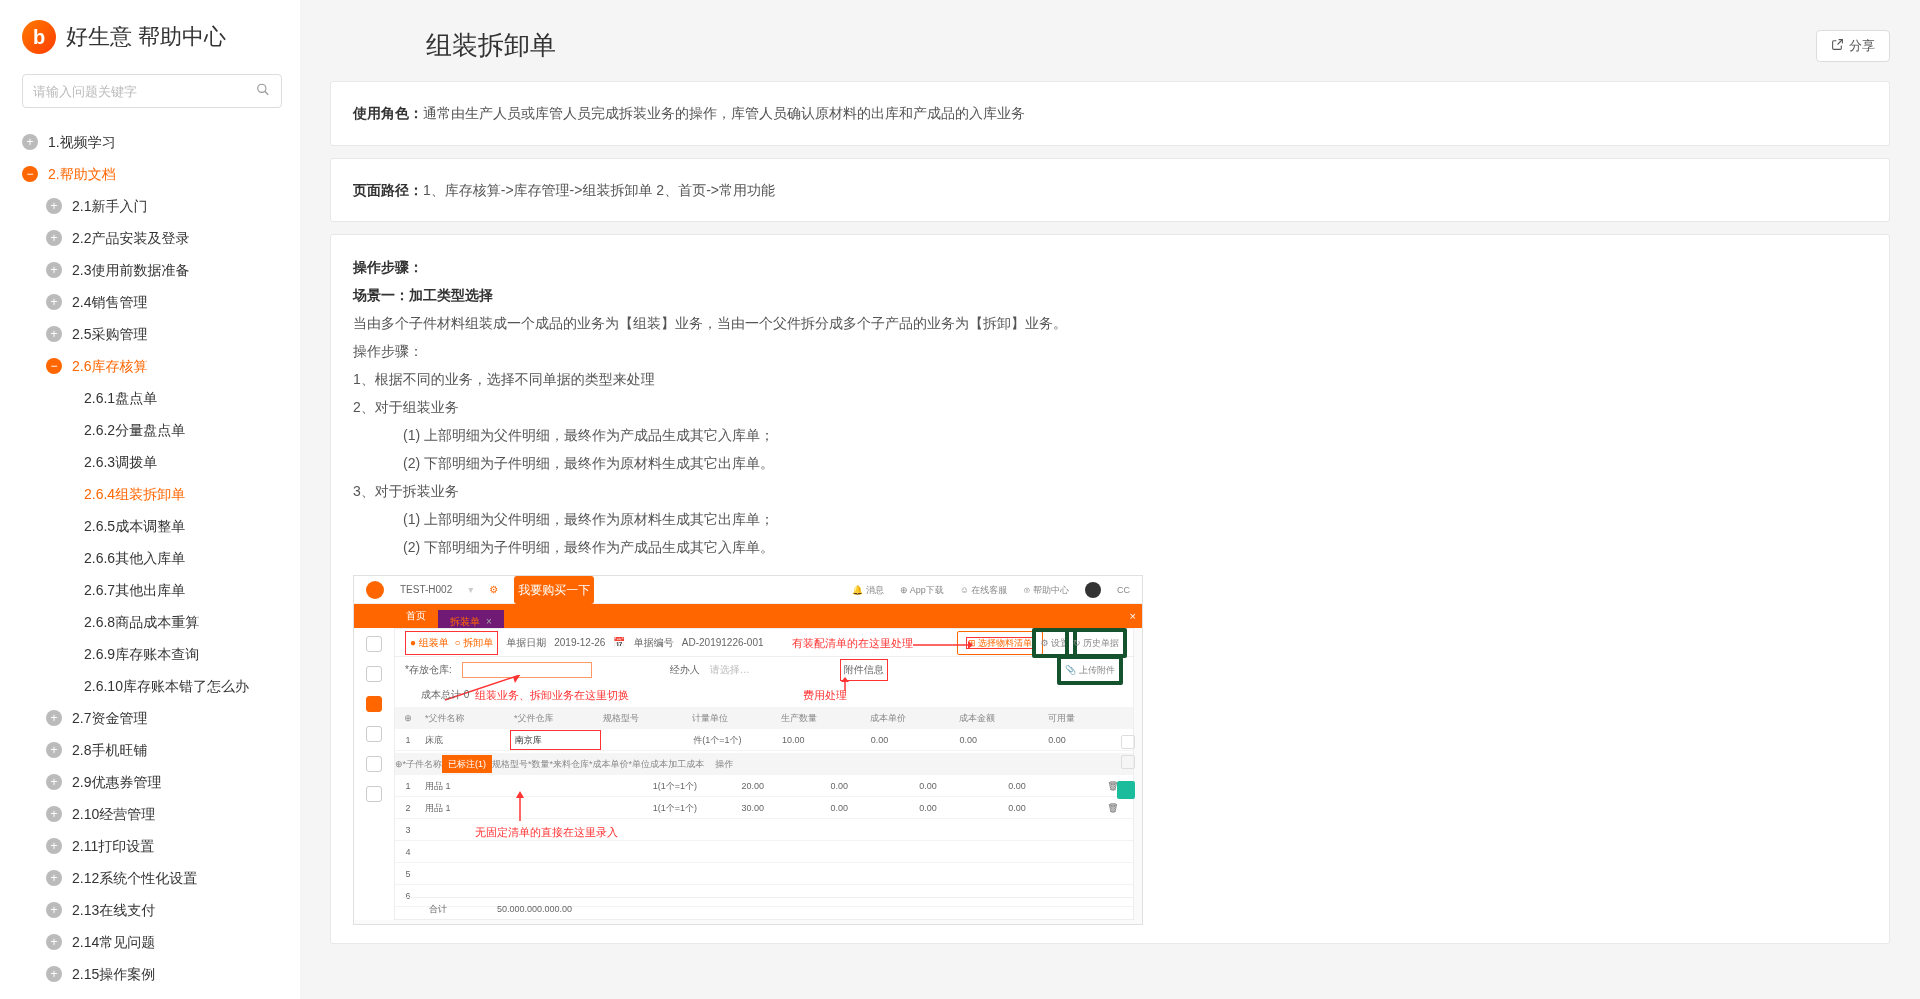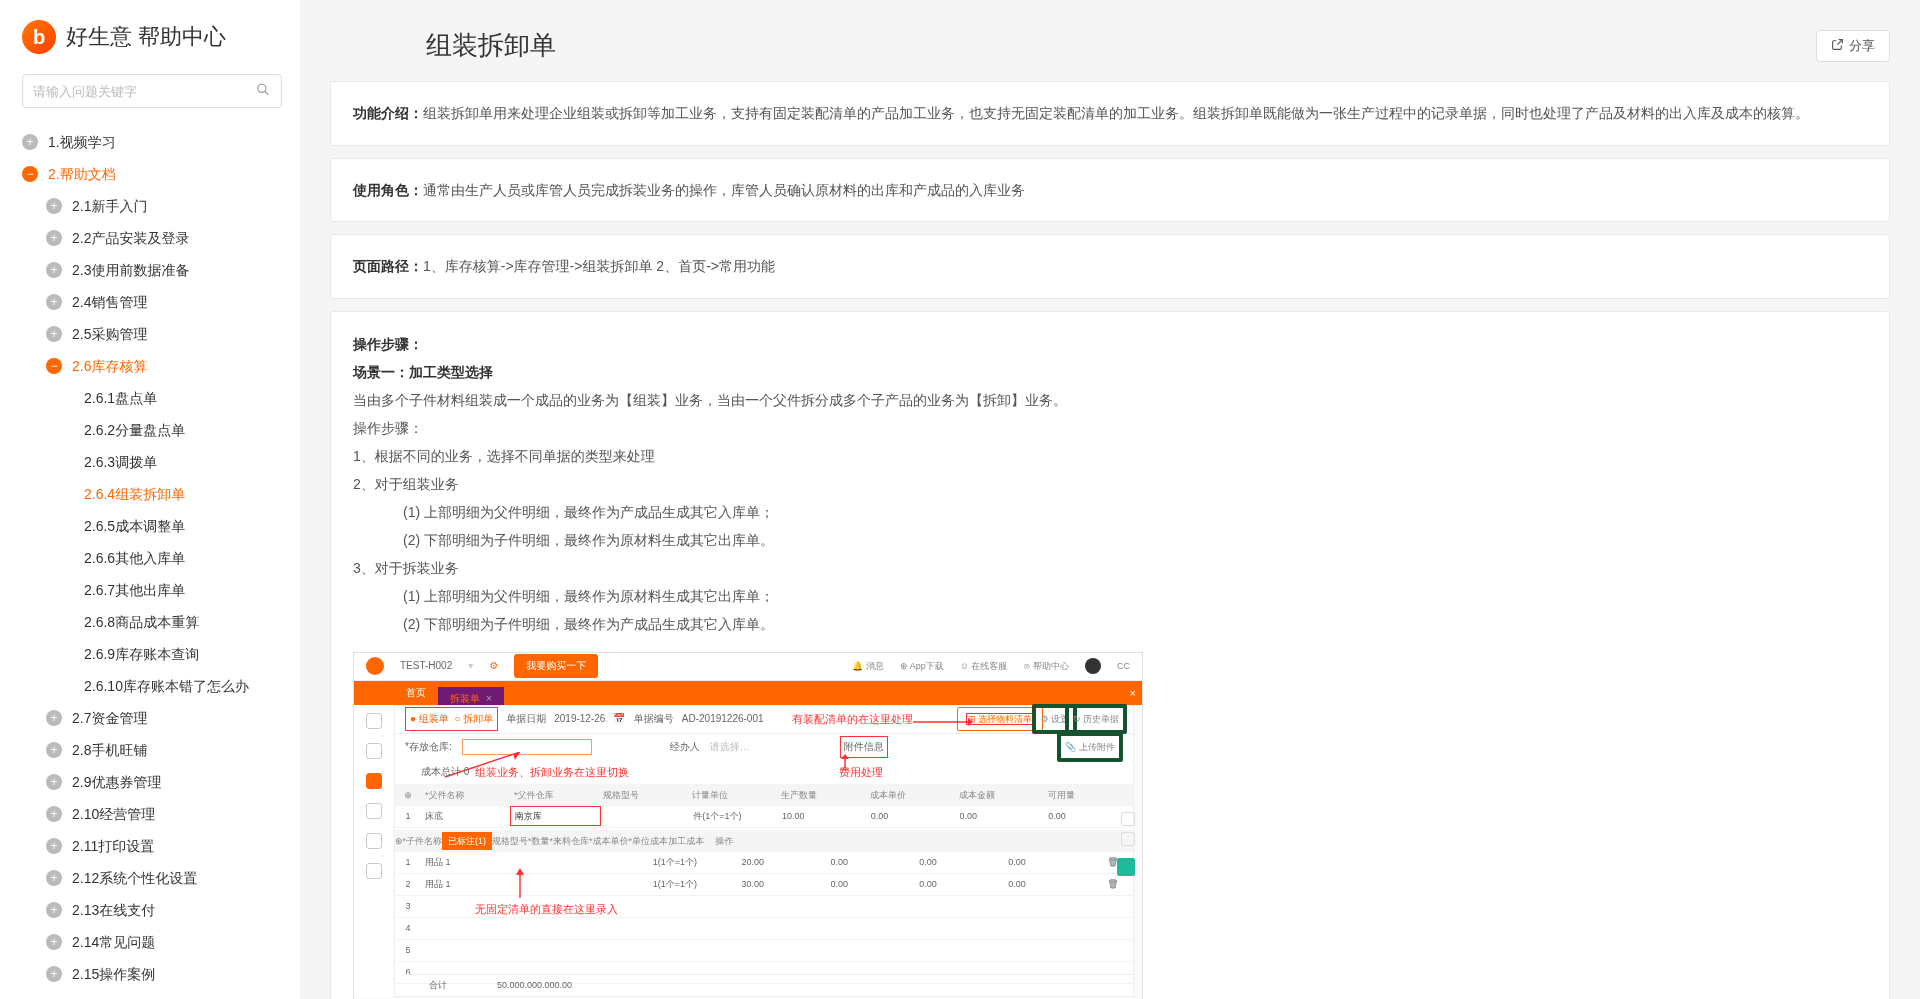--- a/index.html
+++ b/index.html
@@ -29,21 +29,21 @@
 .card{background:#fff;border:1px solid #e8e8e8;border-radius:3px;padding:18px 22px;margin-bottom:12px;line-height:1.9;color:#555}
 .card strong{color:#333;font-weight:600}
 .content-card{background:#fff;border:1px solid #e8e8e8;border-radius:3px;padding:18px 22px;line-height:2;color:#555}
 .content-card strong{color:#333;font-weight:600}
 .content-card .sub{padding-left:50px}
 .screenshot{margin-top:14px;border:1px solid #e0e0e0;width:790px;height:350px;position:relative;background:#fafafa;font-size:10px;color:#666}
 .ss-top{height:28px;background:#fff;border-bottom:1px solid #eee;display:flex;align-items:center;padding:0 12px;gap:16px}
 .ss-top .ss-logo{width:18px;height:18px;border-radius:50%;background:#ff6600}
 .ss-top .ss-acct{color:#666;font-size:10px}
 .ss-top .spacer{flex:1}
-.ss-top .pill{background:#ff6600;color:#fff;padding:2px 12px;border-radius:3px;font-size:10px}
+.ss-top .pill{background:#ff6600;color:#fff;padding:2px 4px;border-radius:3px;font-size:12px}
 .ss-top .lnk{font-size:9px;color:#888}
 .ss-top .avatar{width:16px;height:16px;border-radius:50%;background:#333}
 .ss-tabs{height:24px;background:#ff6600;display:flex;align-items:center;padding-left:40px}
 .ss-tabs .tab{padding:0 12px;color:#fff;font-size:10px;height:100%;display:flex;align-items:center}
 .ss-tabs .tab.active{background:#701a75;color:#ff6600;margin-top:12px}
 .ss-tabs .tx{position:absolute;right:6px;color:#fff;font-size:11px}
 .ss-body{position:absolute;left:40px;right:8px;top:52px;bottom:4px;background:#fff;border:1px solid #eee}
 .ss-leftbar{position:absolute;left:0;top:52px;width:40px;bottom:4px;background:#fff;display:flex;flex-direction:column;align-items:center;padding-top:8px;gap:14px}
 .ss-leftbar .ic{width:16px;height:16px;border:1px solid #ccc;border-radius:3px}
 .ss-leftbar .ic.on{background:#ff6600;border-color:#ff6600}
@@ -172,23 +172,20 @@
         <span><svg width="13" height="13" viewBox="0 0 24 24" fill="none" stroke="currentColor" stroke-width="2">
               <path d="M14 3h7v7"></path>
               <path d="M21 3l-9 9"></path>
               <path d="M19 14v5a2 2 0 0 1-2 2H5a2 2 0 0 1-2-2V7a2 2 0 0 1 2-2h5"></path>
             </svg></span>
         <span>分享</span>
       </button>
     </div>
 
     <div class="card">
-      <strong>功能介绍：</strong><span>组装拆卸单用来处理企业组装或拆卸等加工业务，支持有固定装配清单的产品加工业务，也支持无固定装配清单的加工业务。组装拆卸单既能做为一张生产过程中的记录单据，同时也处理了产品及材料的出入库及成本的核算。</span>
-    </div>
-    <div class="card">
       <strong>使用角色：</strong><span>通常由生产人员或库管人员完成拆装业务的操作，库管人员确认原材料的出库和产成品的入库业务</span>
     </div>
     <div class="card">
       <strong>页面路径：</strong><span>1、库存核算-&gt;库存管理-&gt;组装拆卸单 2、首页-&gt;常用功能</span>
     </div>
 
     <div class="content-card">
       <div><strong>操作步骤：</strong></div>
       <div><strong>场景一：加工类型选择</strong></div>
       <div>当由多个子件材料组装成一个成品的业务为【组装】业务，当由一个父件拆分成多个子产品的业务为【拆卸】业务。</div>
@@ -257,21 +254,21 @@
             <span style="margin-left:80px;border:1px solid #ff3333;padding:0 3px">附件信息</span>
             <span style="position:absolute;right:10px" class="btn-g">📎 <span>上传附件</span></span>
             <svg class="arrow" style="left:40px;top:18px" width="90" height="30">
                 <line x1="85" y1="0" x2="10" y2="25" stroke="#ff3333" stroke-width="1.5"></line>
                 <polygon points="85,0 80,8 78,2" fill="#ff3333"></polygon>
               </svg>
           </div>
           <div class="ss-row3">
             <span style="margin-left:16px">成本总计</span>&nbsp;<span>0</span>
             <span class="annot" style="left:80px">组装业务、拆卸业务在这里切换</span>
-            <span class="annot" style="left:444px">费用处理</span>
+            <span class="annot" style="left:408px">费用处理</span>
             <svg class="arrow" style="left:440px;top:-6px" width="20" height="14">
                 <line x1="10" y1="14" x2="10" y2="3" stroke="#ff3333" stroke-width="1.5"></line>
                 <polygon points="6,5 10,0 14,5" fill="#ff3333"></polygon>
               </svg>
           </div>
           <div class="ss-thead">
             <span class="first">⊕</span>
               <span>*父件名称</span>
               <span>*父件仓库</span>
               <span>规格型号</span>

